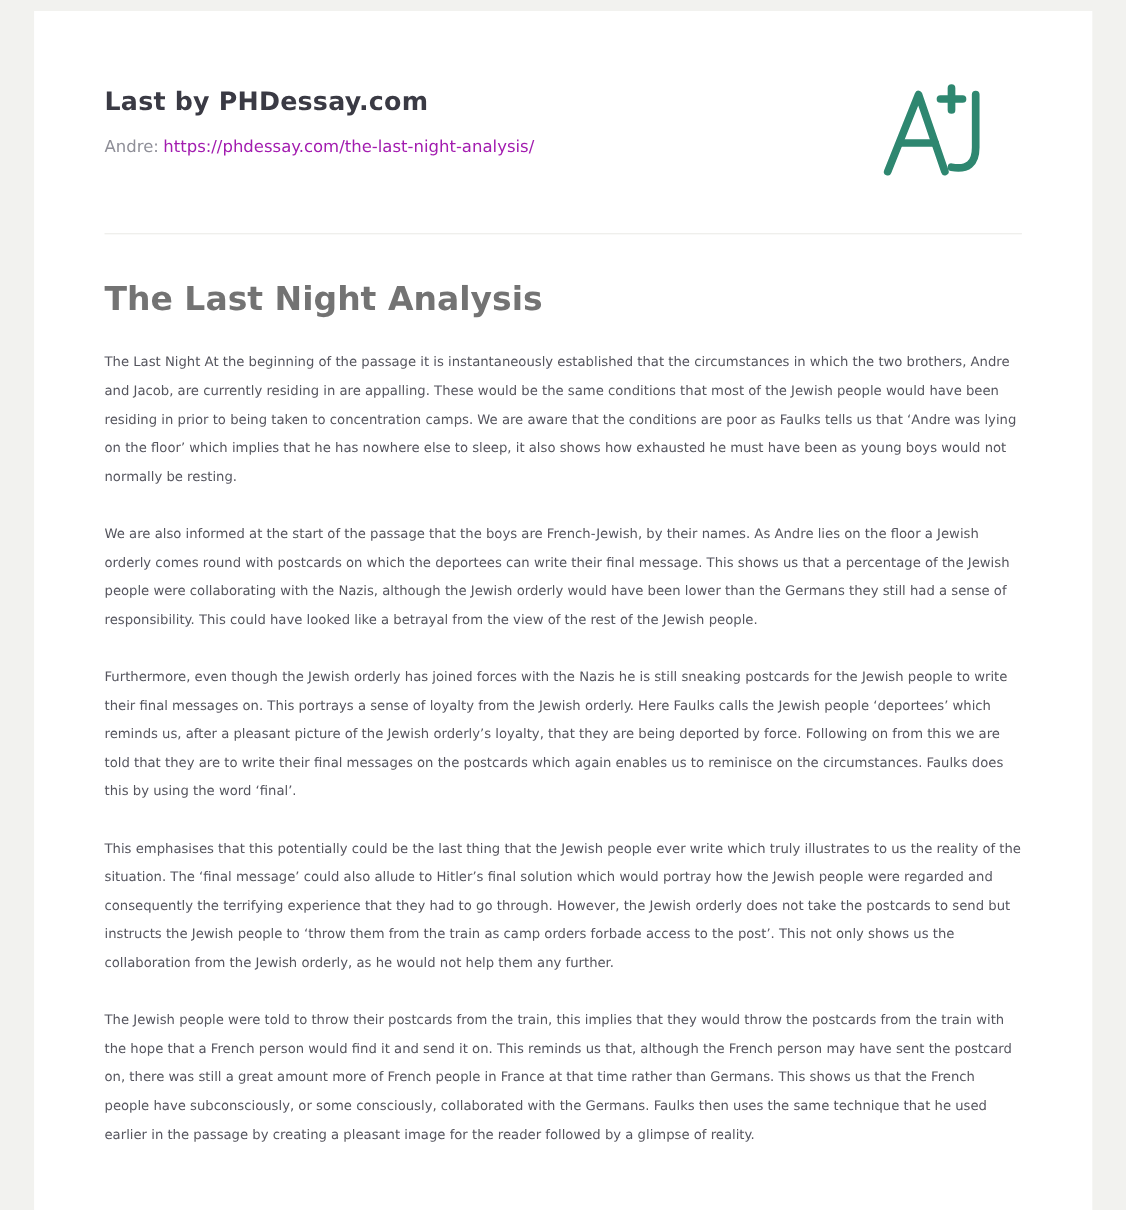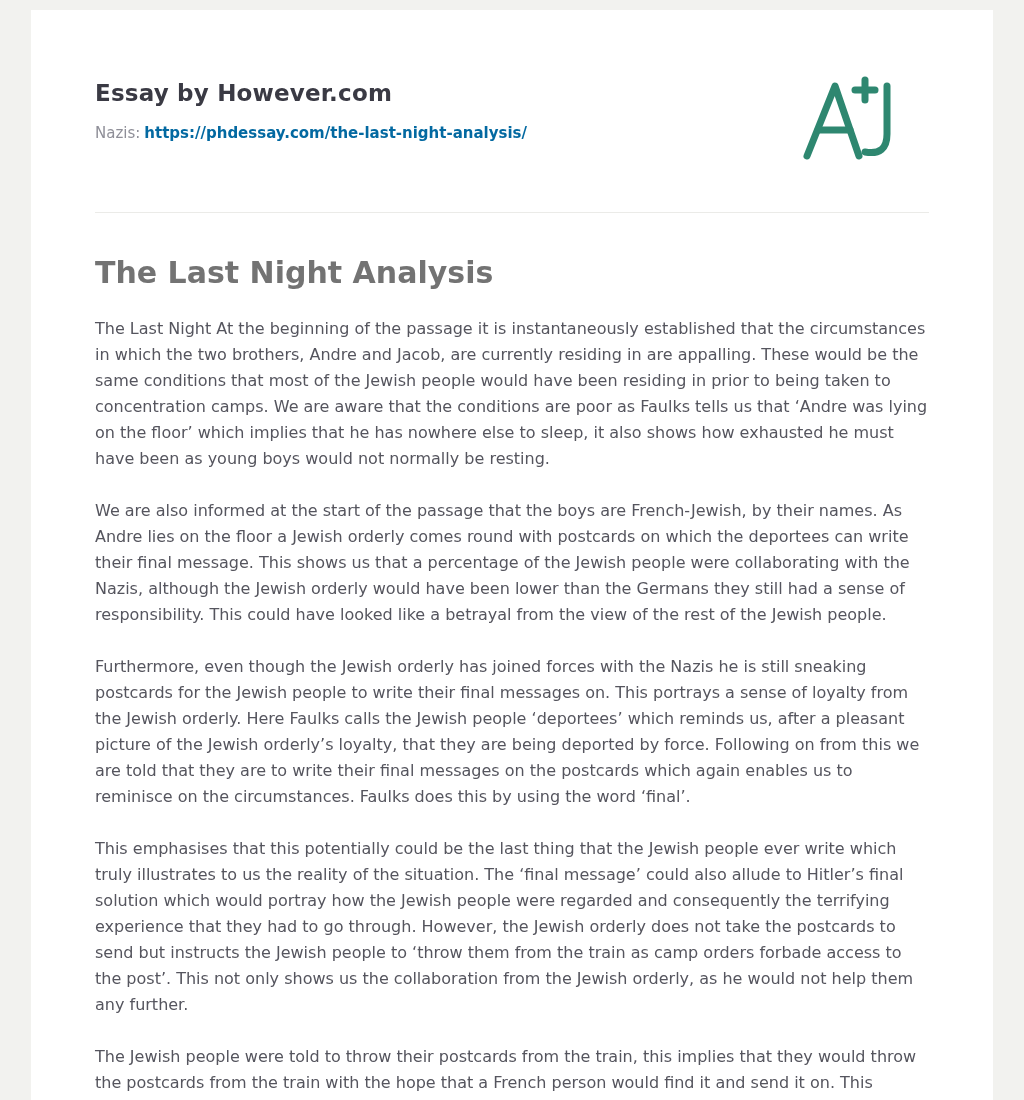--- a/index.html
+++ b/index.html
@@ -26,58 +26,57 @@
     font-weight: 600;
     color: #3a3a44;
     letter-spacing: 0.2px;
   }
   .source-line {
     margin-top: 18px;
     font-size: 15px;
     color: #8f8f98;
   }
   .source-link {
-    color: #0369a1;
+    color: #a21caf;
     text-decoration: none;
     margin-left: 4px;
-    font-weight: bold;
   }
   .logo {
     flex: 0 0 auto;
     margin-top: -8px;
     margin-right: 24px;
   }
   .divider {
     border: none;
     border-top: 1px solid #ebebe8;
     margin-top: 44px;
   }
   .essay-title {
     margin-top: 42px;
     font-size: 30px;
     font-weight: 600;
     color: #737373;
   }
   .essay-body p {
     margin-top: 26px;
-    font-size: 16px;
+    font-size: 12px;
     line-height: 26px;
     color: #55555e;
   }
 </style>
 </head>
 <body>
 
 <div class="card">
 
   <div class="header">
     <div>
-      <div class="site-title">Essay by However.com</div>
+      <div class="site-title">Last by PHDessay.com</div>
       <div class="source-line">
-        <span>Nazis:</span><a class="source-link" href="#">https://phdessay.com/the-last-night-analysis/</a>
+        <span>Andre:</span><a class="source-link" href="#">https://phdessay.com/the-last-night-analysis/</a>
       </div>
     </div>
 
     <div class="logo">
       <svg width="106" height="92" viewBox="0 0 106 92" aria-hidden="true">
         <g stroke="#2e8770" stroke-width="7" fill="none" stroke-linecap="round" stroke-linejoin="round">
 
           <path d="M8 84 L36 14 L60 84"></path>
           <path d="M19 58 L51 58"></path>
 

